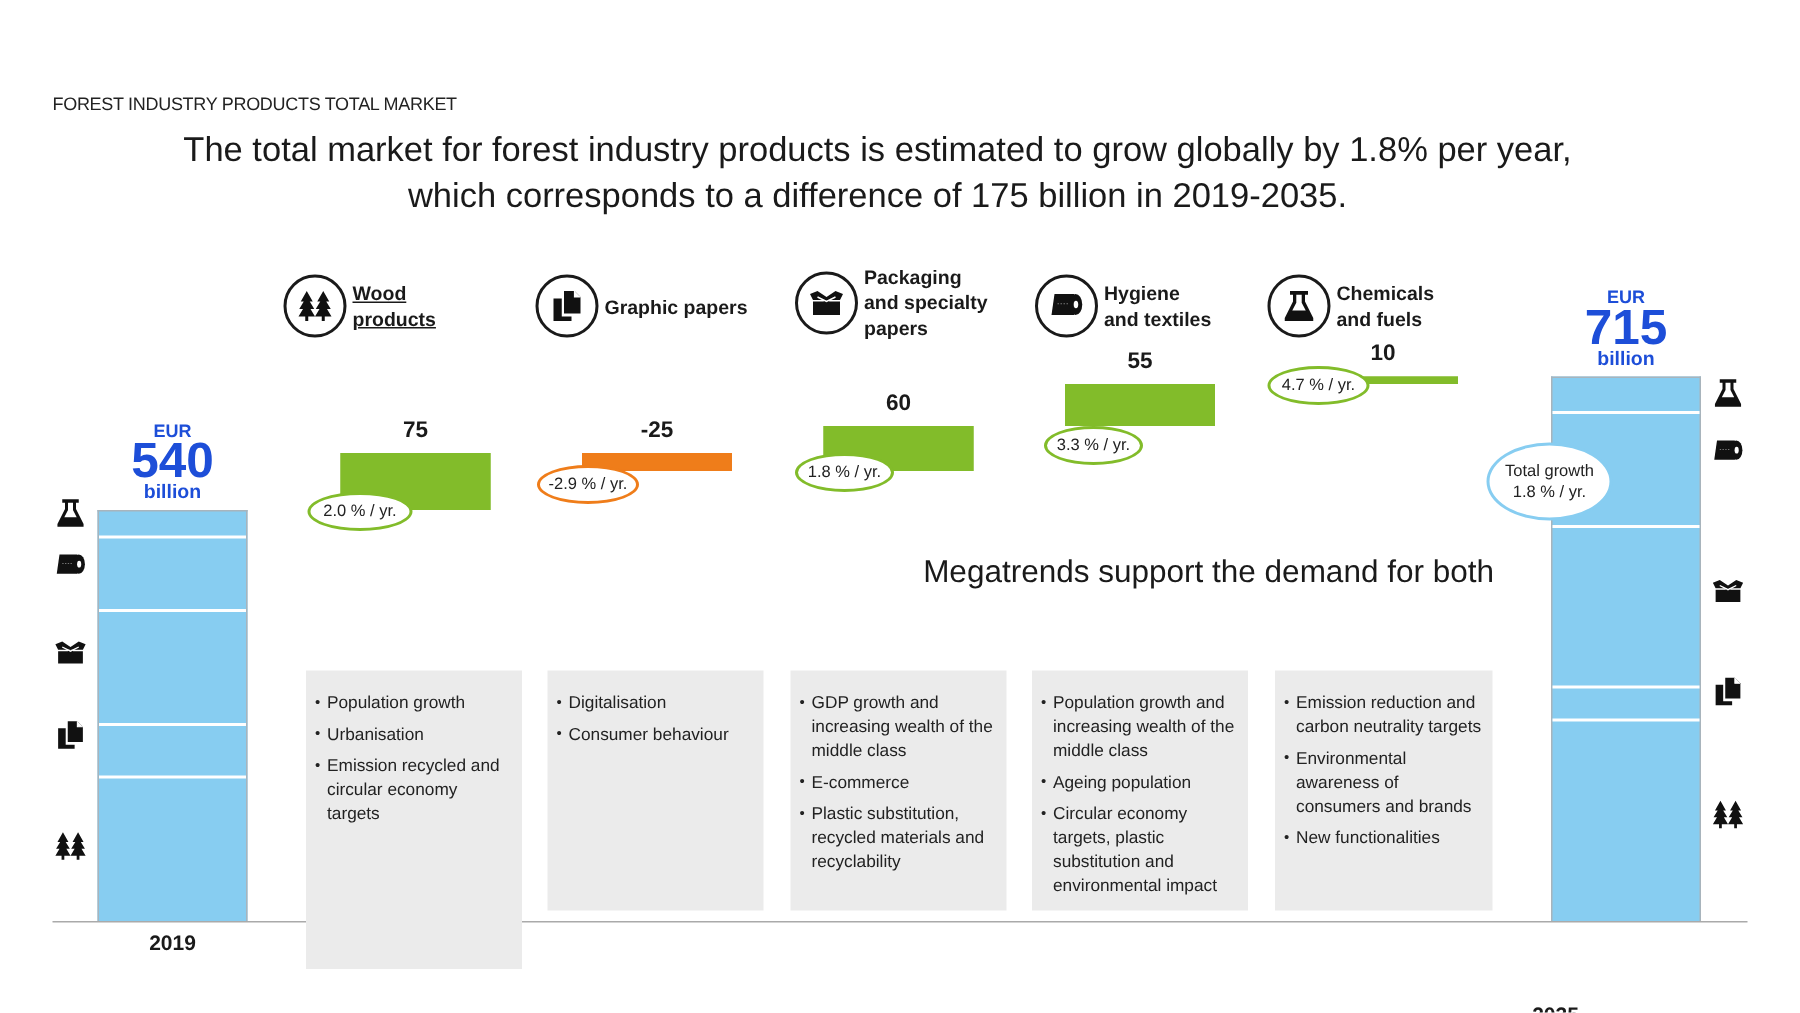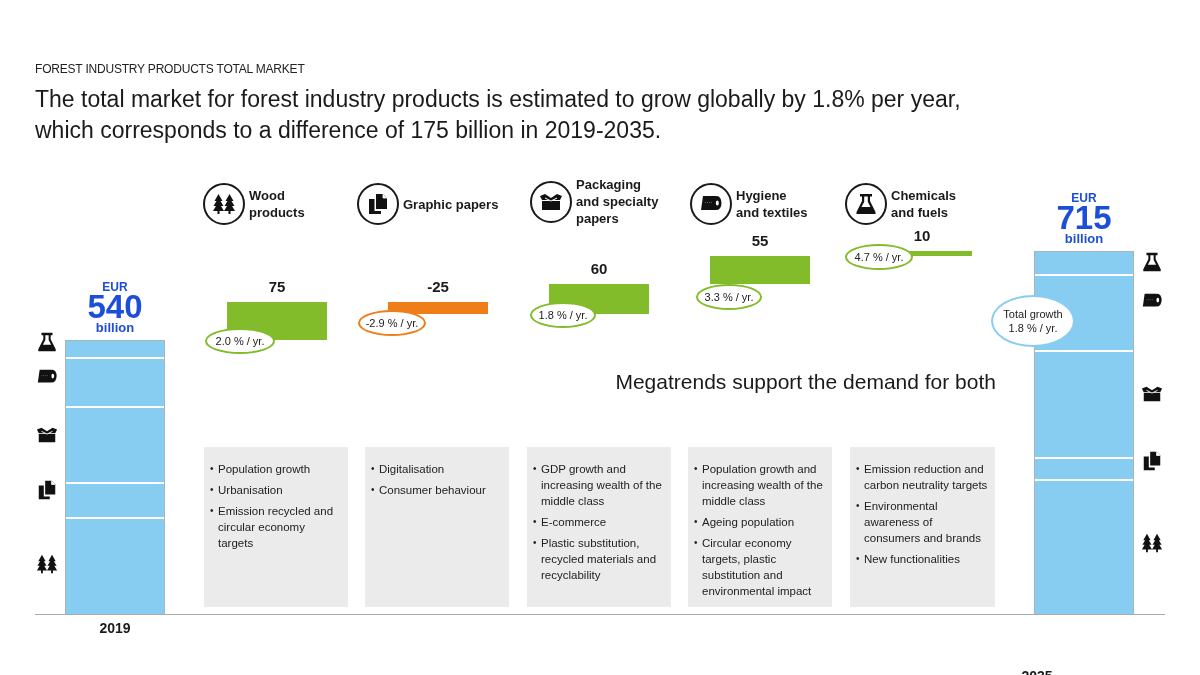--- a/index.html
+++ b/index.html
@@ -1,20 +1,20 @@
 <!DOCTYPE html>
 <html><head>
 <meta charset="utf-8">
 <style>
   * { box-sizing: border-box; margin: 0; padding: 0; }
   html, body { width: 1200px; height: 675px; background: #ffffff; overflow: hidden; }
   body { position: relative; font-family: "Liberation Sans", sans-serif; color: #1a1a1a; }
   .abs { position: absolute; }
   .kicker { left: 35px; top: 62px; font-size: 12px; letter-spacing: -0.2px; color: #222; }
-  .headline { left: 35px; top: 84px; font-size: 23px; line-height: 31px; color: #1a1a1a; width: 1100px; }
+  .headline { left: 35px; top: 84px; font-size: 23px; line-height: 31px; color: #1a1a1a; width: 1100px; text-align: center; }
   .megatrend { left: 490px; top: 367px; width: 506px; text-align: right; font-size: 21px; line-height: 29px; color: #1a1a1a; }
 
   .baseline { left: 35px; top: 614px; width: 1130px; height: 1px; background: #aaaaaa; }
 
   .total-bar { background: #87cdf1; border: 1px solid #a8b4bc; border-bottom: none; }
   .seg-line { position: absolute; left: 0; right: 0; height: 2px; background: #ffffff; }
   .year-label { font-size: 14px; font-weight: bold; text-align: center; width: 100px; }
   .total-label { text-align: center; width: 100px; font-weight: bold; color: #1d4ed8; }
   .total-label .cur { font-size: 12px; display: block; line-height: 14px; }
   .total-label .num { font-size: 33px; display: block; line-height: 26px; }
@@ -155,21 +155,21 @@
     <svg>
       <use href="#ico-docs"></use>
     </svg>
   </div>
 <div class="abs side-icon" style="left:1141px; top:532px;">
     <svg>
       <use href="#ico-trees"></use>
     </svg>
   </div>
 
-<div class="abs cat-head" style="left:203px; top:183px;">
+<div class="abs cat-head" style="left:189px; top:183px;text-decoration:underline;">
   <div class="cat-icon">
       <svg>
         <use href="#ico-trees"></use>
       </svg>
     </div>
   <div class="cat-title">
     <div>Wood</div>
     <div>products</div>
   </div>
 </div>
@@ -233,21 +233,21 @@
     <div class="abs pct-oval pct-green" style="left: 696px; top: 271.8px; width: 66px; height: 26px; margin-top: 12px;">3.3 % / yr.</div>
     <div class="abs delta-bar" style="left: 872px; top: 250.78px; width: 100px; height: 5.08px; background: rgb(130, 188, 42); border-color: rgb(130, 188, 42);"></div>
     <div class="abs delta-val" style="left: 872px; top: 226.78px;">10</div>
     <div class="abs pct-oval pct-green" style="left: 845px; top: 243.86px; width: 68px; height: 26px;">4.7 % / yr.</div>
   </div>
 
 <div class="abs megatrend">
   <div>Megatrends support the demand for both</div>
 </div>
 
-<div class="abs trend-box" style="left:204px; top:447px; width:144px; height:160px;">
+<div class="abs trend-box" style="left:204px; top:447px; width:144px; height:199px;">
   <ul>
     <li>Population growth</li>
     <li>Urbanisation</li>
     <li>Emission recycled and circular economy targets</li>
   </ul>
 </div>
 <div class="abs trend-box" style="left:365px; top:447px; width:144px; height:160px;">
   <ul>
     <li>Digitalisation</li>
     <li>Consumer behaviour</li>

